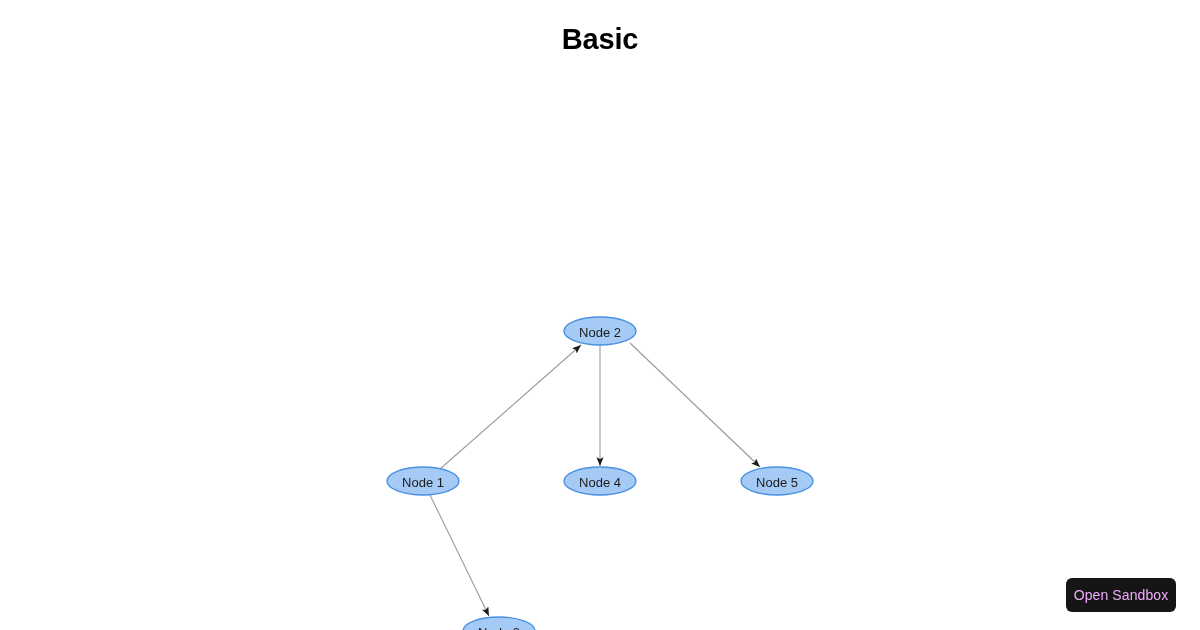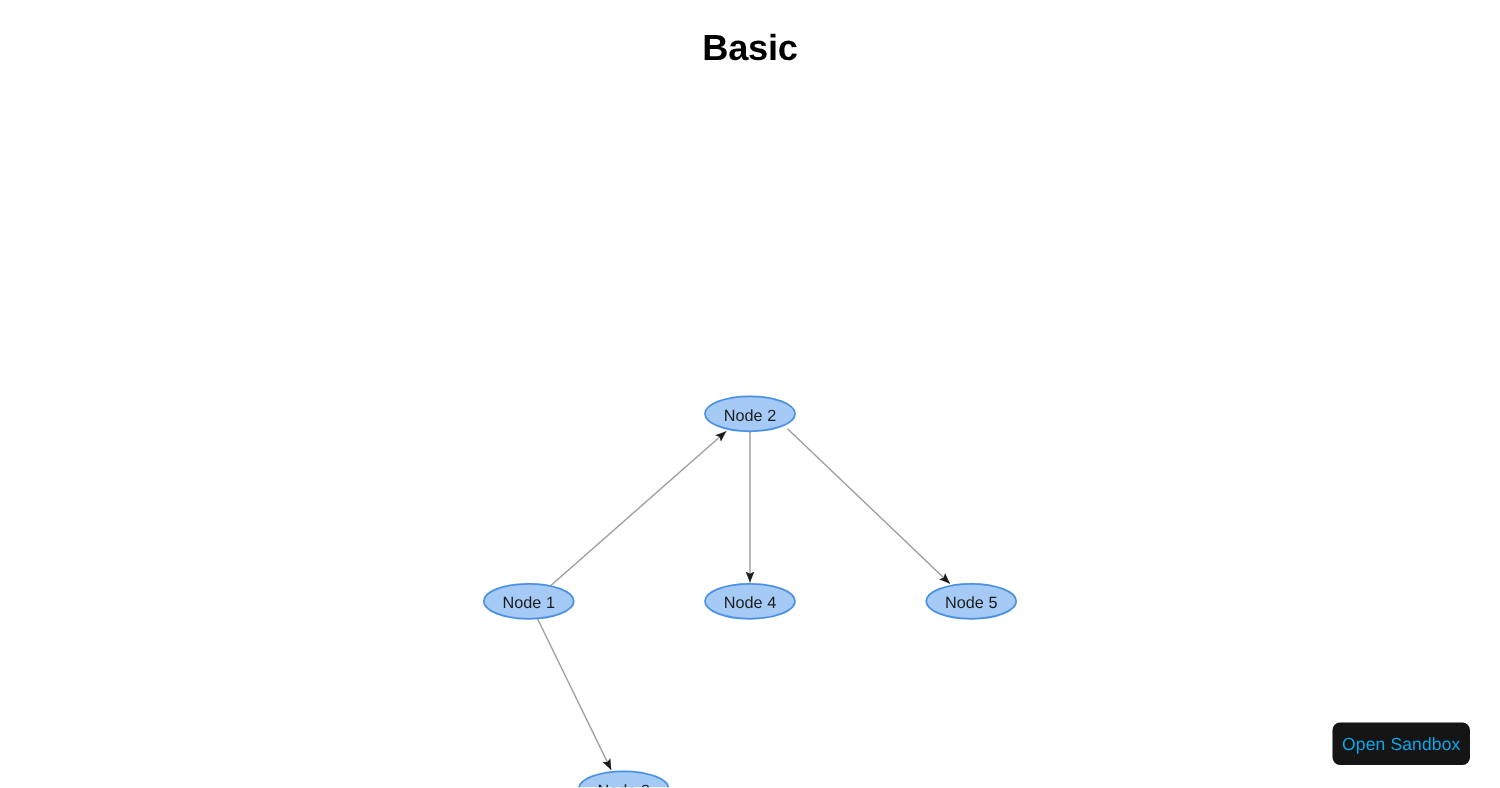--- a/index.html
+++ b/index.html
@@ -50,21 +50,21 @@
   }
 
   #open-sandbox-button {
     position: absolute;
     left: 1066px;
     top: 578px;
     width: 110px;
     height: 34px;
     box-sizing: border-box;
     background: #151515;
-    color: #0ea5e9;
+    color: #f0abfc;
     border: none;
     border-radius: 6px;
     font-family: "Liberation Sans", sans-serif;
     font-size: 14px;
     line-height: 34px;
     text-align: center;
     cursor: pointer;
     padding: 0;
     letter-spacing: 0.1px;
   }

